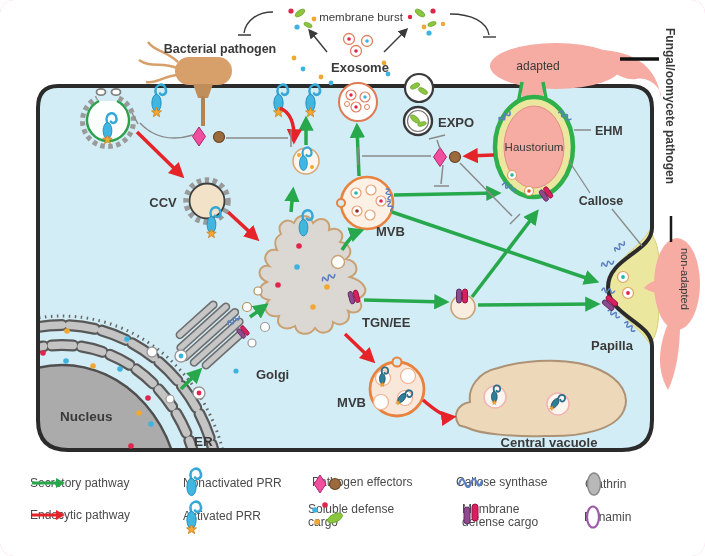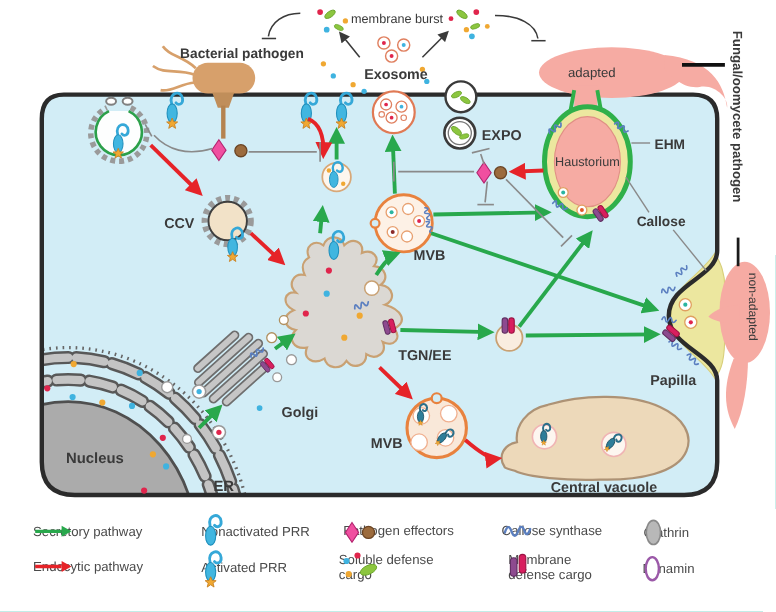--- a/index.html
+++ b/index.html
@@ -1,17 +1,17 @@
 <!DOCTYPE html>
 <html><head>
 <meta charset="utf-8">
 <style>
   html,body{margin:0;padding:0;background:#fff;}
-  #stage{position:relative;width:705px;height:556px;background:#14b8a6;overflow:hidden;
-         font-family:"Liberation Sans",sans-serif;}
+  #stage{position:relative;width:705px;height:556px;background:#f9a8d4;overflow:hidden;
+         font-family:"Liberation Sans",sans-serif;border-radius:14px;}
   svg{position:absolute;left:0;top:0;}
   svg text{font-family:"Liberation Sans",sans-serif;fill:#3a3a3a;}
   .b{font-weight:bold;}
   .legend-item{position:absolute;display:flex;align-items:flex-start;gap:6px;color:#4a4a4a;font-size:12px;line-height:13px;}
   .legend-label{display:block;}
   .w95{width:92px;} .w90{width:88px;}
 </style>
 </head>
 <body>
 

